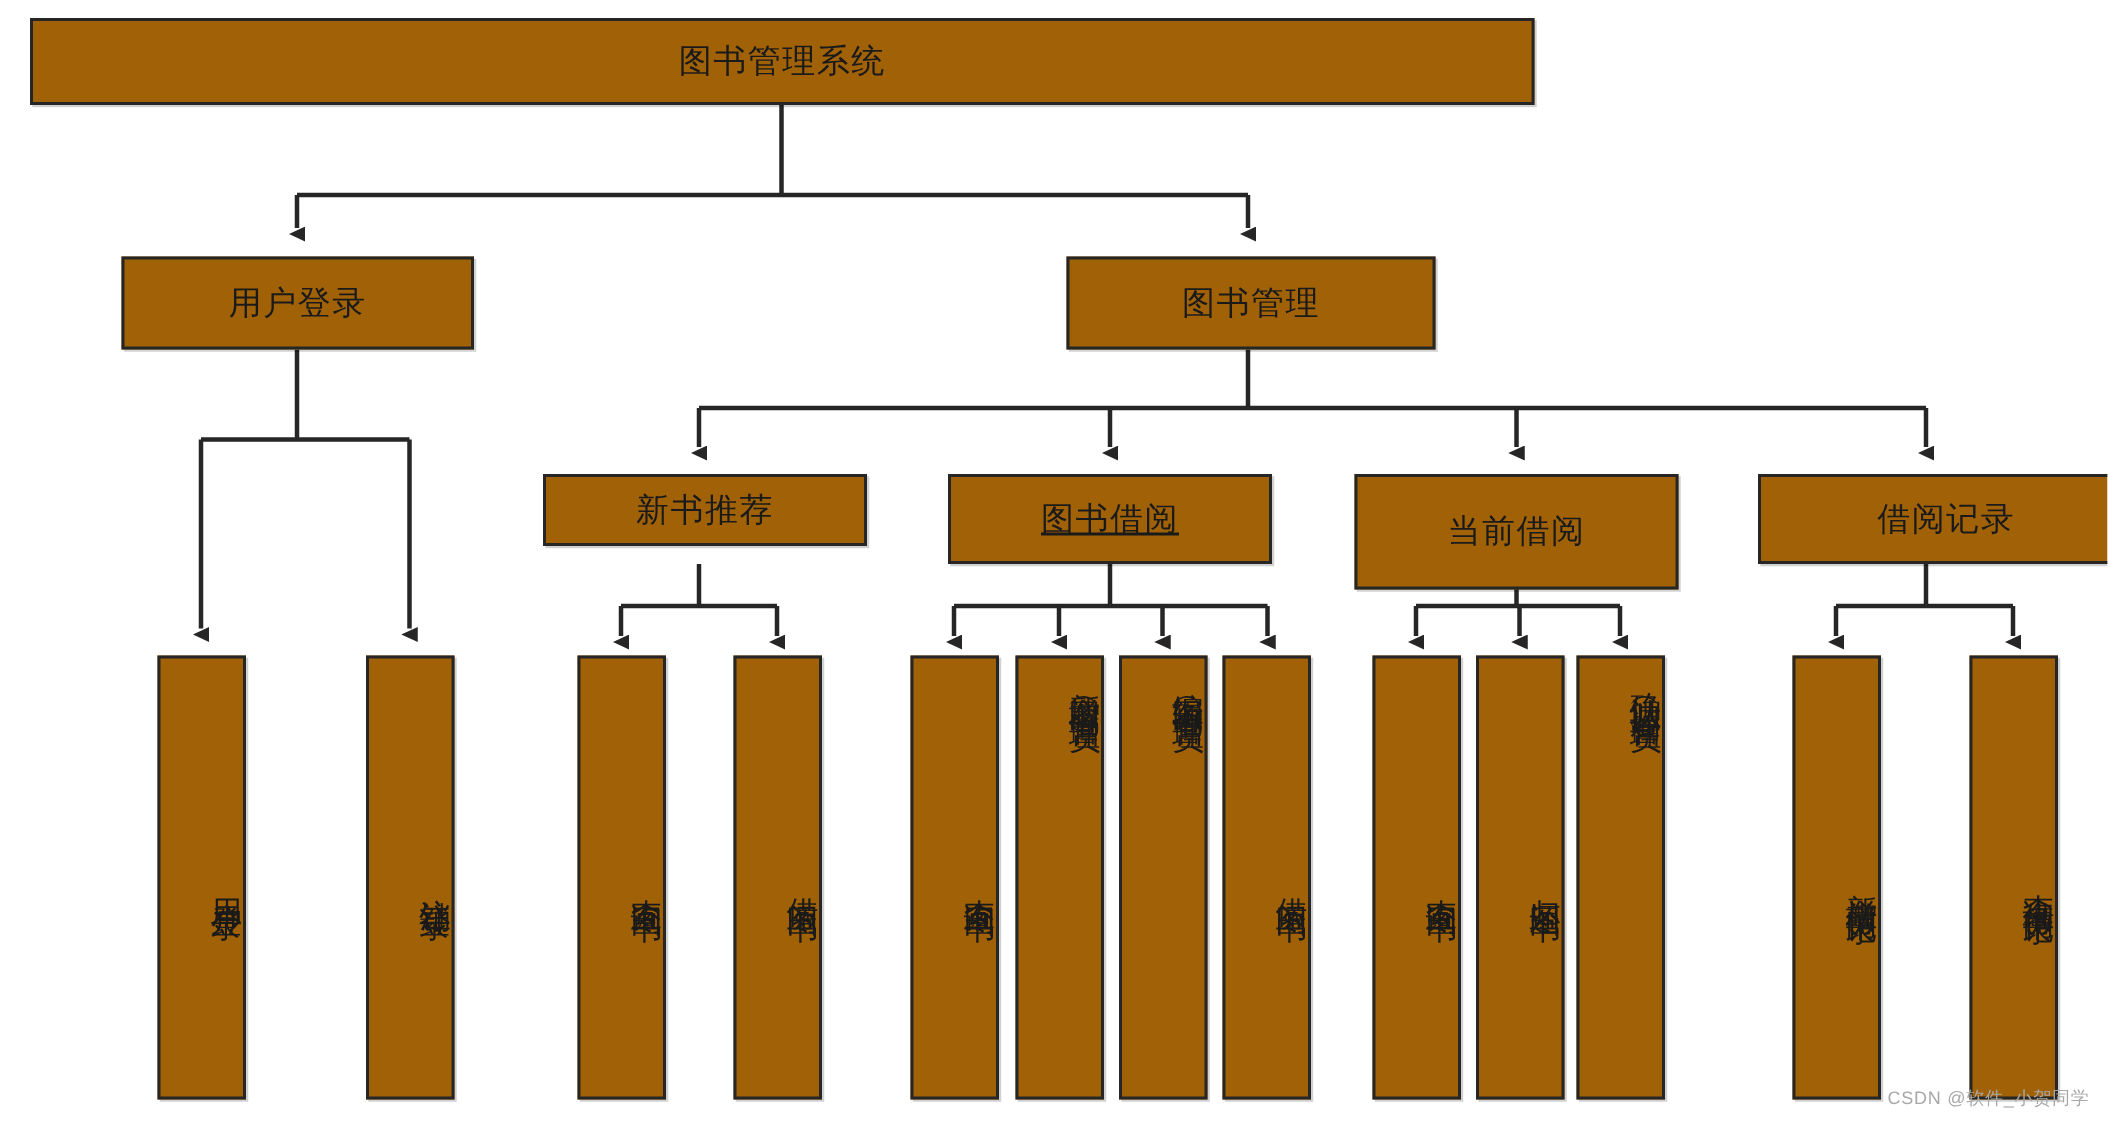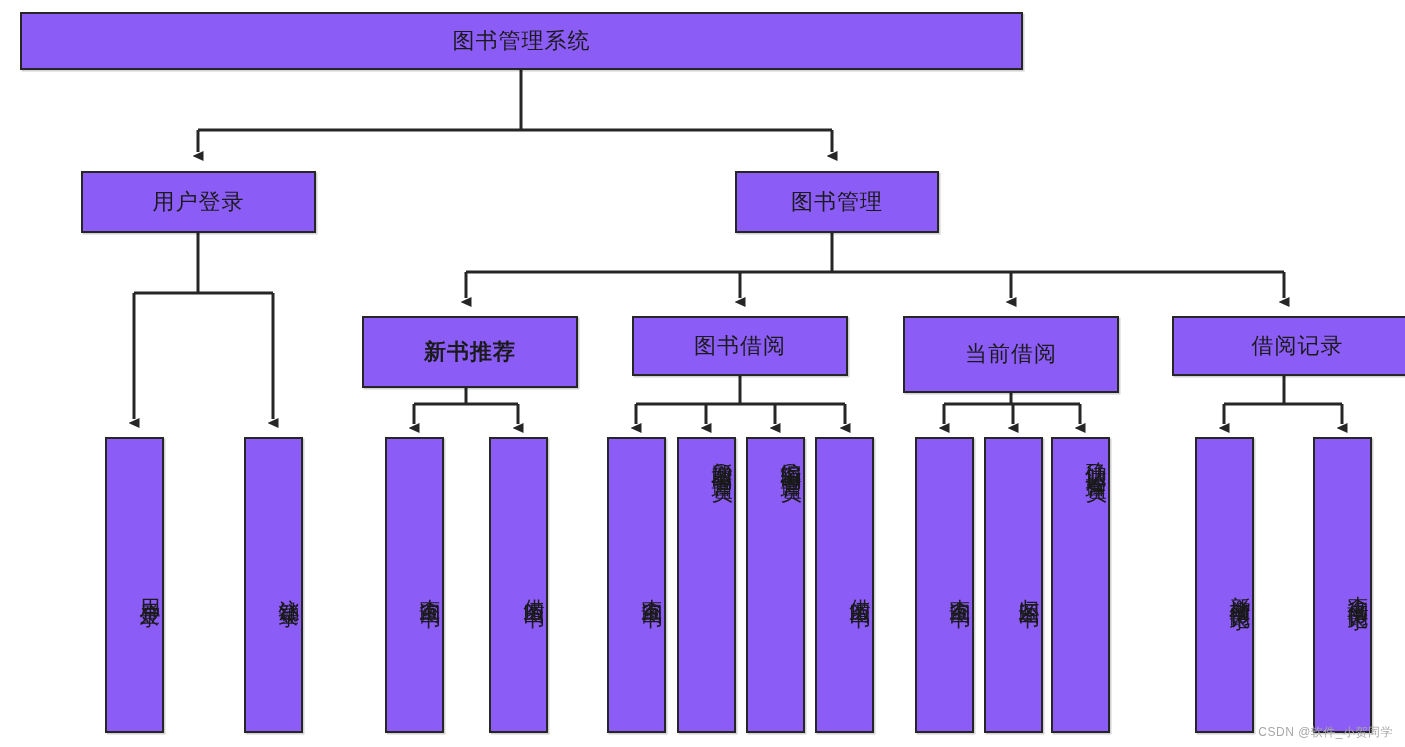--- a/index.html
+++ b/index.html
@@ -22,21 +22,21 @@
     left: 0;
     top: 0;
     width: 1405px;
     height: 747px;
     pointer-events: none;
   }
   .node {
     position: absolute;
     box-sizing: border-box;
     border: 2px solid #262626;
-    background: #8b5cf6;
+    background: #a16207;
     display: flex;
     align-items: center;
     justify-content: center;
     color: #1a1a1a;
     box-shadow: 1.5px 1.5px 0 rgba(0,0,0,0.18);
   }
   .node.horiz {
     font-size: 22px;
     letter-spacing: 1px;
     line-height: 1.2;
@@ -124,28 +124,28 @@
     </g>
   </svg>
 
   <div class="node horiz" style="left:20px; top:12px; width:1003px; height:58px;">
     <span class="label">图书管理系统</span>
   </div>
 
   <div class="node horiz" style="left:81px; top:171px; width:235px; height:62px;">
     <span class="label">用户登录</span>
   </div>
-  <div class="node horiz" style="left:711px; top:171px; width:204px; height:62px;margin-left:24px;">
+  <div class="node horiz" style="left:711px; top:171px; width:246px; height:62px;">
     <span class="label">图书管理</span>
   </div>
 
-  <div class="node horiz" style="left:362px; top:316px; width:216px; height:72px;font-weight:bold;">
+  <div class="node horiz" style="left:362px; top:316px; width:216px; height:48px;">
     <span class="label">新书推荐</span>
   </div>
-  <div class="node horiz" style="left:632px; top:316px; width:216px; height:60px;">
+  <div class="node horiz" style="left:632px; top:316px; width:216px; height:60px;text-decoration:underline;">
     <span class="label">图书借阅</span>
   </div>
   <div class="node horiz" style="left:903px; top:316px; width:216px; height:77px;">
     <span class="label">当前借阅</span>
   </div>
   <div class="node horiz" style="left:1172px; top:316px; width:251px; height:60px;">
     <span class="label">借阅记录</span>
   </div>
 
   <div class="node vert" style="left:105px; top:437px; width:59px; height:296px;">

